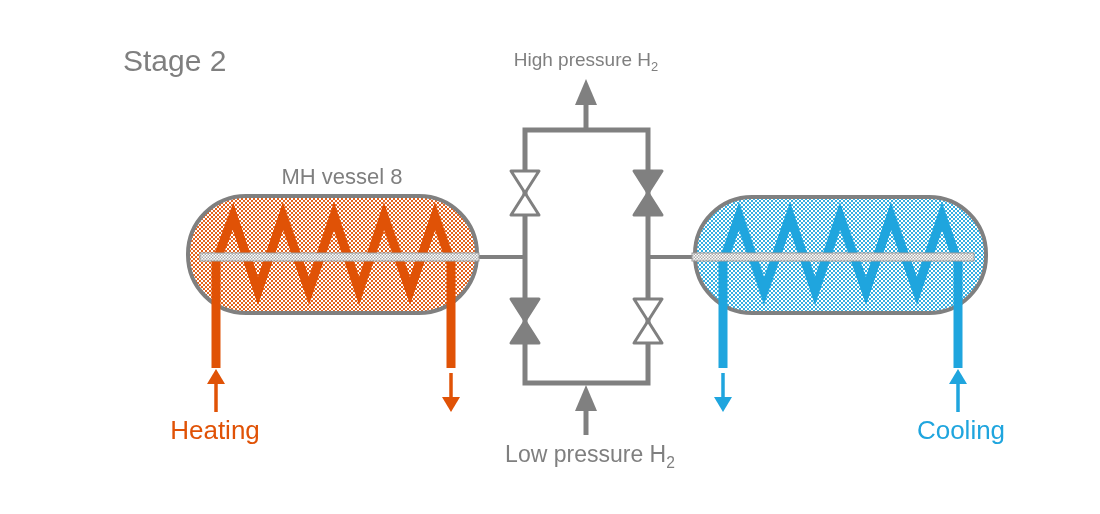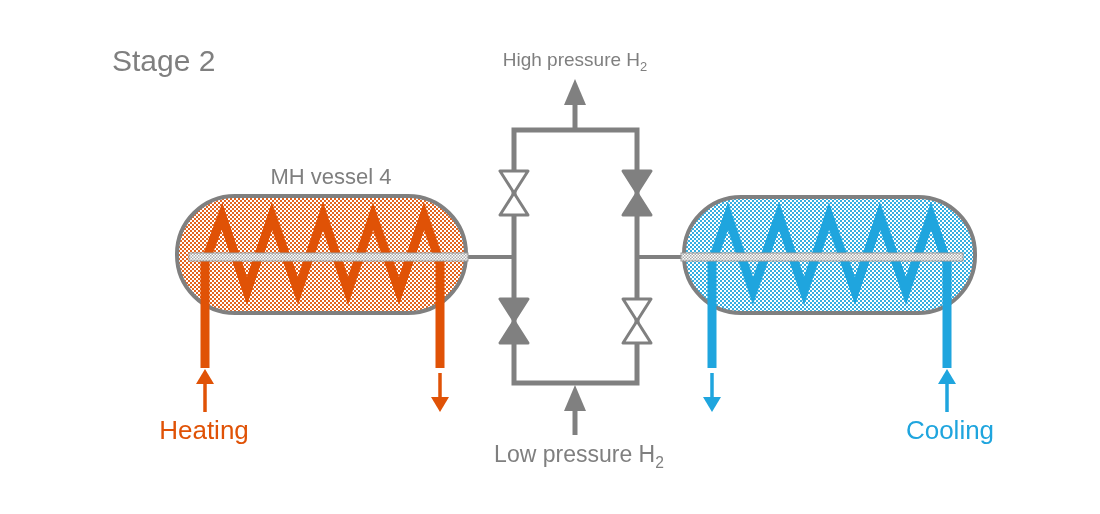--- a/index.html
+++ b/index.html
@@ -2,20 +2,21 @@
 <html style="--line-gray: #808080; --text-gray: #7f7f7f; --heating: #E05206; --cooling: #1FA5DE; --tube-gray: #ababab;"><head>
 <meta charset="utf-8">
 <style>
   html,body{margin:0;padding:0;background:#fff;}
   #canvas{
     position:relative;
     width:1040px;height:514px;
     background:#fff;
     font-family:"Liberation Sans",sans-serif;
     overflow:hidden;
+    margin-left:11px;
   }
   #diagram-svg{position:absolute;left:0;top:0;}
   .lbl{position:absolute;white-space:nowrap;line-height:1;}
   .lbl.center{transform:translateX(-50%);}
   .gray-text{color:var(--text-gray);}
   #stage-title{left:112px;top:46px;font-size:30px;}
   #high-pressure-label{left:575px;top:50px;font-size:19px;}
   #low-pressure-label{left:579px;top:443px;font-size:23px;}
   #vessel1-label{left:331px;top:166px;font-size:22px;}
   #vessel2-label{left:841px;top:167px;font-size:22px;}
@@ -119,19 +120,19 @@
       <polygon class="carrow" points="947,369 938,384 956,384"></polygon>
     </g>
   </svg>
 
   <div class="lbl gray-text" id="stage-title">Stage 2</div>
 
   <div class="lbl center gray-text" id="high-pressure-label"><span>High pressure H</span><sub>2</sub></div>
 
   <div class="lbl center gray-text" id="low-pressure-label"><span>Low pressure H</span><sub>2</sub></div>
 
-  <div class="lbl center gray-text" id="vessel1-label">MH vessel 4</div>
+  <div class="lbl center gray-text" id="vessel1-label">MH vessel 8</div>
 
 
   <div class="lbl center" id="cooling-label">Cooling</div>
 
   <div class="lbl center" id="heating-label">Heating</div>
 </div>
 
 </body></html>

